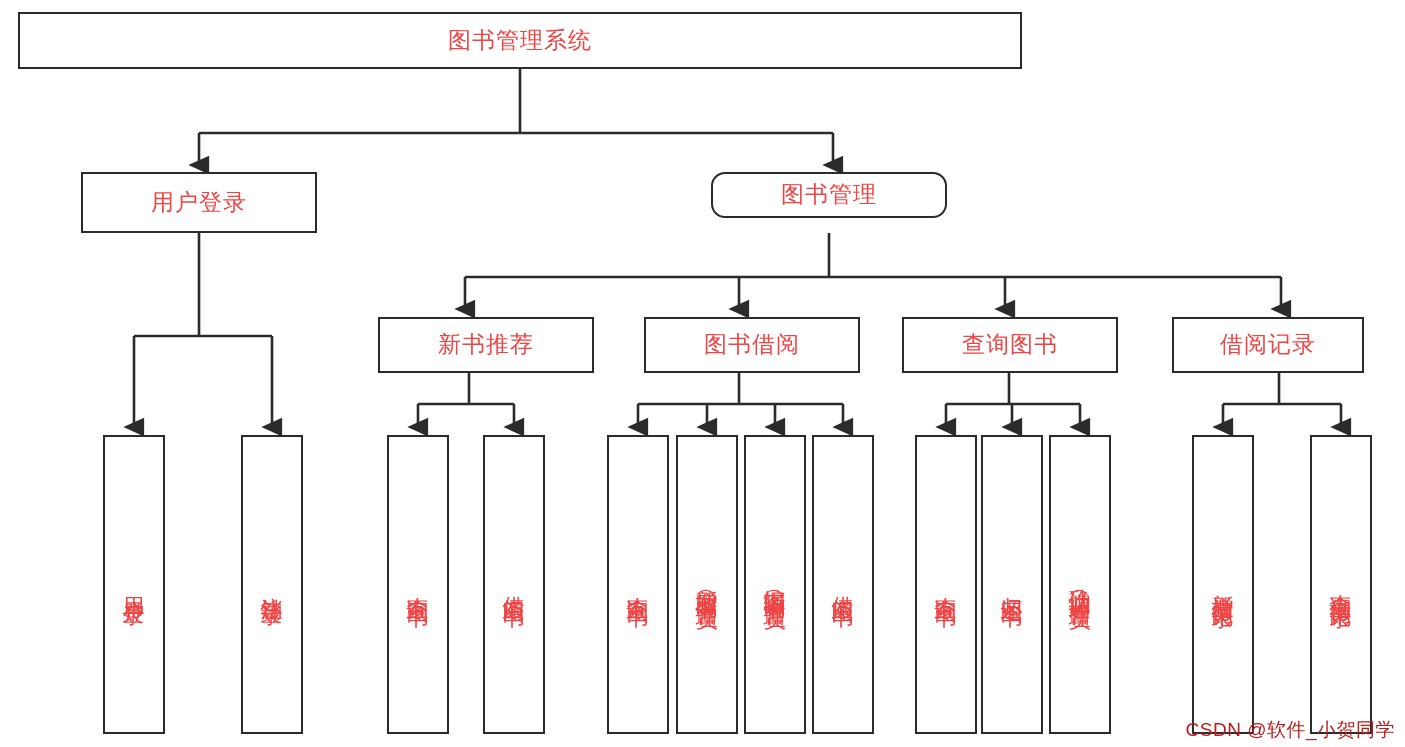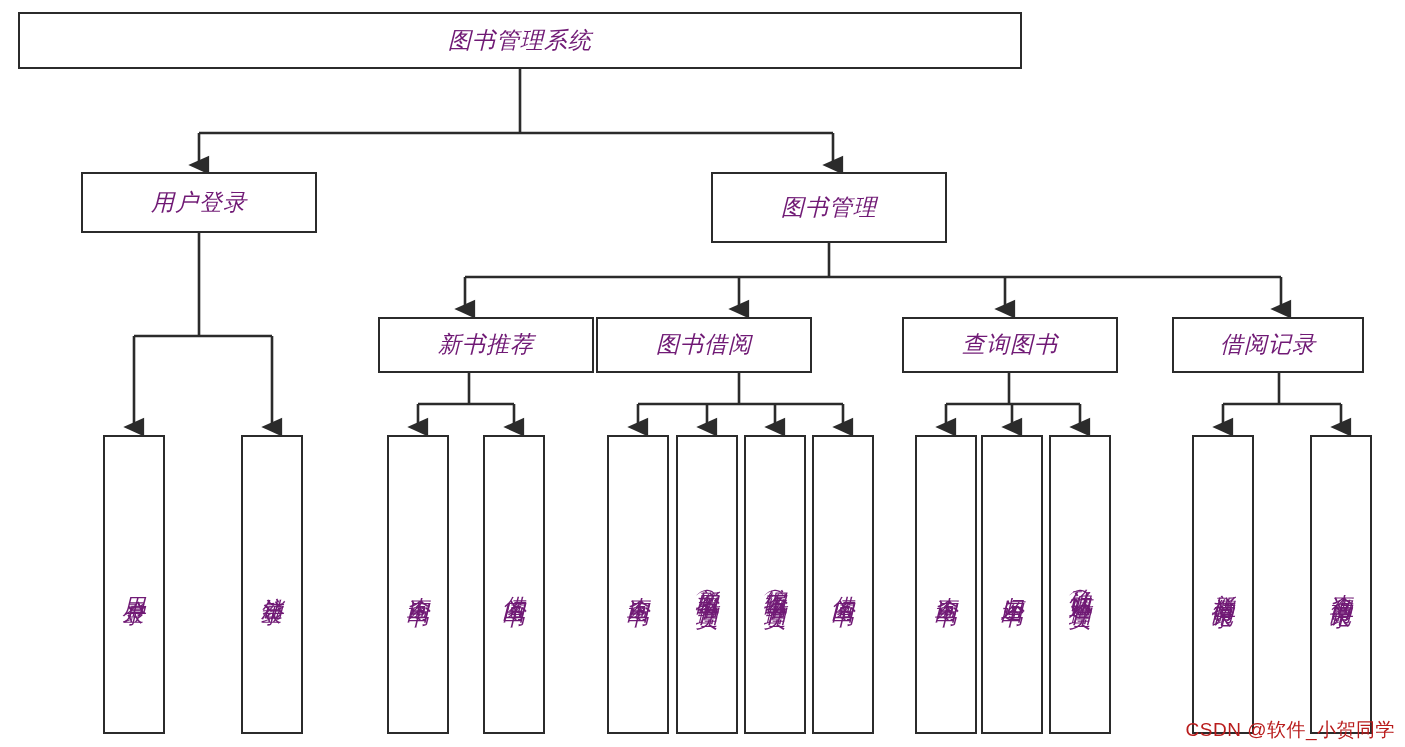--- a/index.html
+++ b/index.html
@@ -26,23 +26,22 @@
     pointer-events: none;
   }
   .node {
     position: absolute;
     box-sizing: border-box;
     background: #ffffff;
     border: 2.5px solid #2b2b2b;
     display: flex;
     align-items: center;
     justify-content: center;
-    color: #701a75;
+    color: #ef4444;
     z-index: 2;
-    font-style: italic;
   }
   .node.horiz {
     font-size: 23px;
     letter-spacing: 1px;
     line-height: 1.2;
   }
   .node.vert {
     writing-mode: vertical-rl;
     text-orientation: upright;
     font-size: 22px;
@@ -123,28 +122,28 @@
     </g>
   </svg>
 
   <div class="node horiz" style="left:18px; top:12px; width:1004px; height:57px;">
     <span class="label">图书管理系统</span>
   </div>
 
   <div class="node horiz" style="left:81px; top:172px; width:236px; height:61px;">
     <span class="label">用户登录</span>
   </div>
-  <div class="node horiz" style="left:711px; top:172px; width:236px; height:71px;">
+  <div class="node horiz" style="left:711px; top:172px; width:236px; height:46px;border-radius:14px;">
     <span class="label">图书管理</span>
   </div>
 
   <div class="node horiz" style="left:362px; top:317px; width:216px; height:56px;margin-left:16px;">
     <span class="label">新书推荐</span>
   </div>
-  <div class="node horiz" style="left:596px; top:317px; width:216px; height:56px;">
+  <div class="node horiz" style="left:644px; top:317px; width:216px; height:56px;">
     <span class="label">图书借阅</span>
   </div>
   <div class="node horiz" style="left:902px; top:317px; width:216px; height:56px;">
     <span class="label">查询图书</span>
   </div>
   <div class="node horiz" style="left:1172px; top:317px; width:192px; height:56px;">
     <span class="label">借阅记录</span>
   </div>
 
   <div class="node vert" style="left:103px; top:435px; width:62px; height:299px;">

